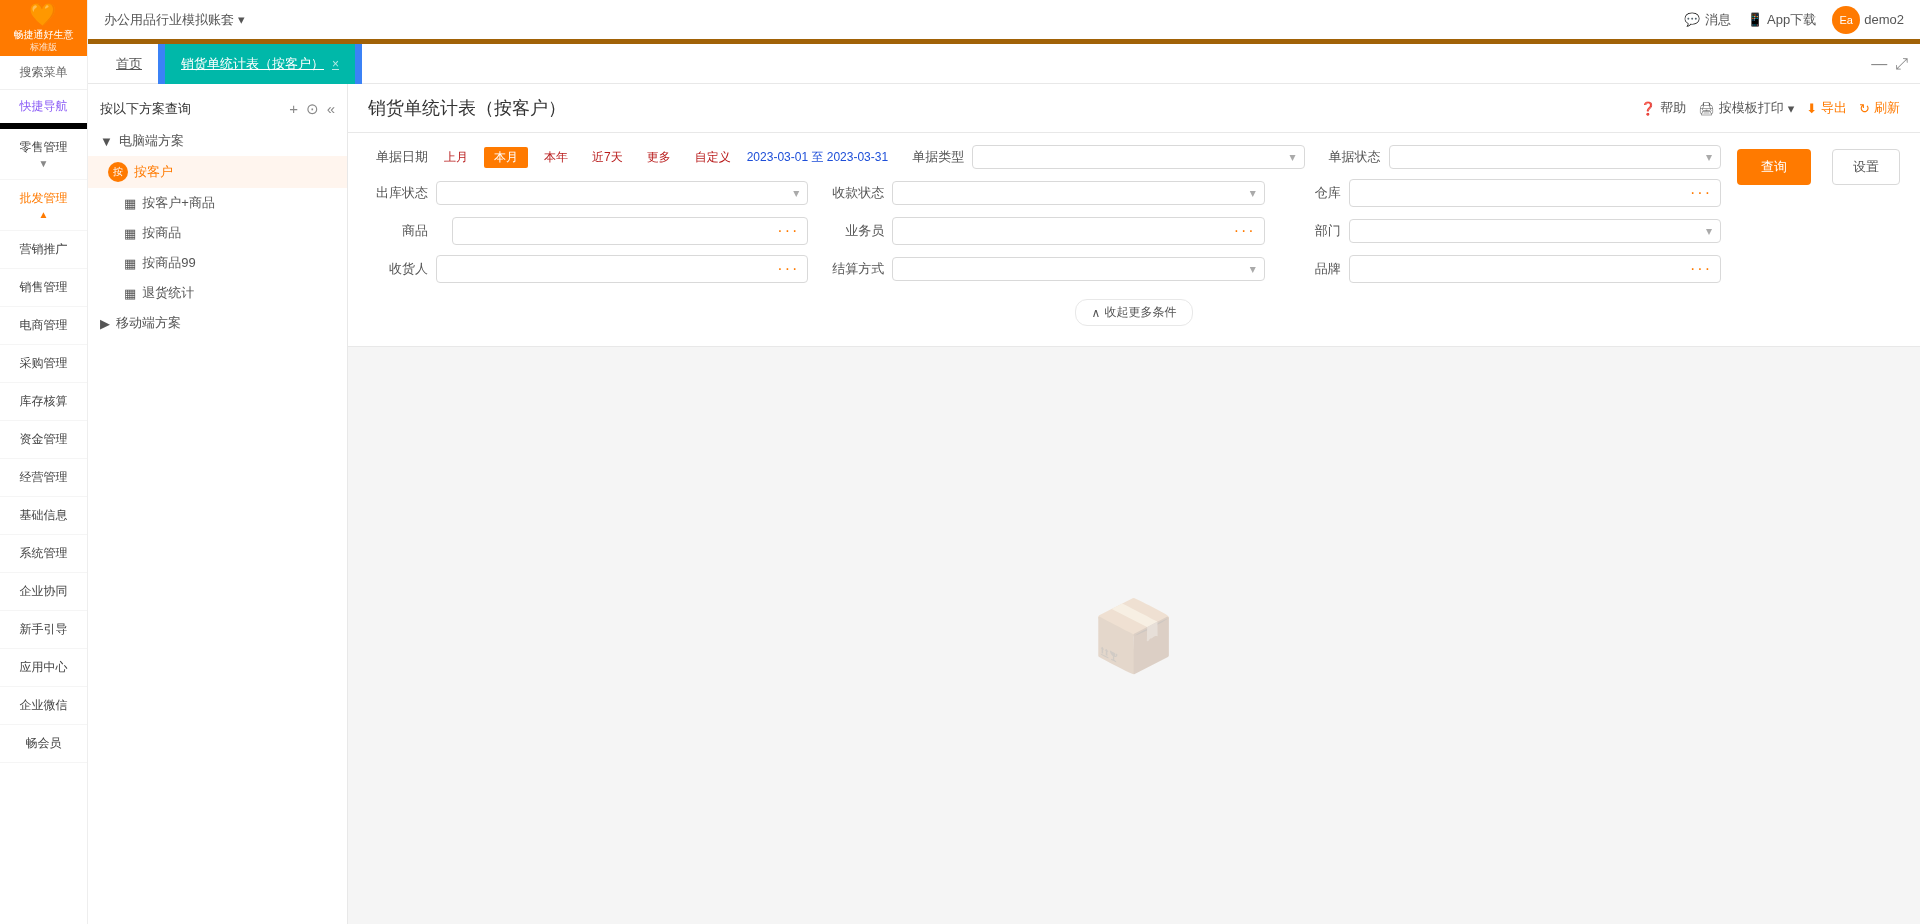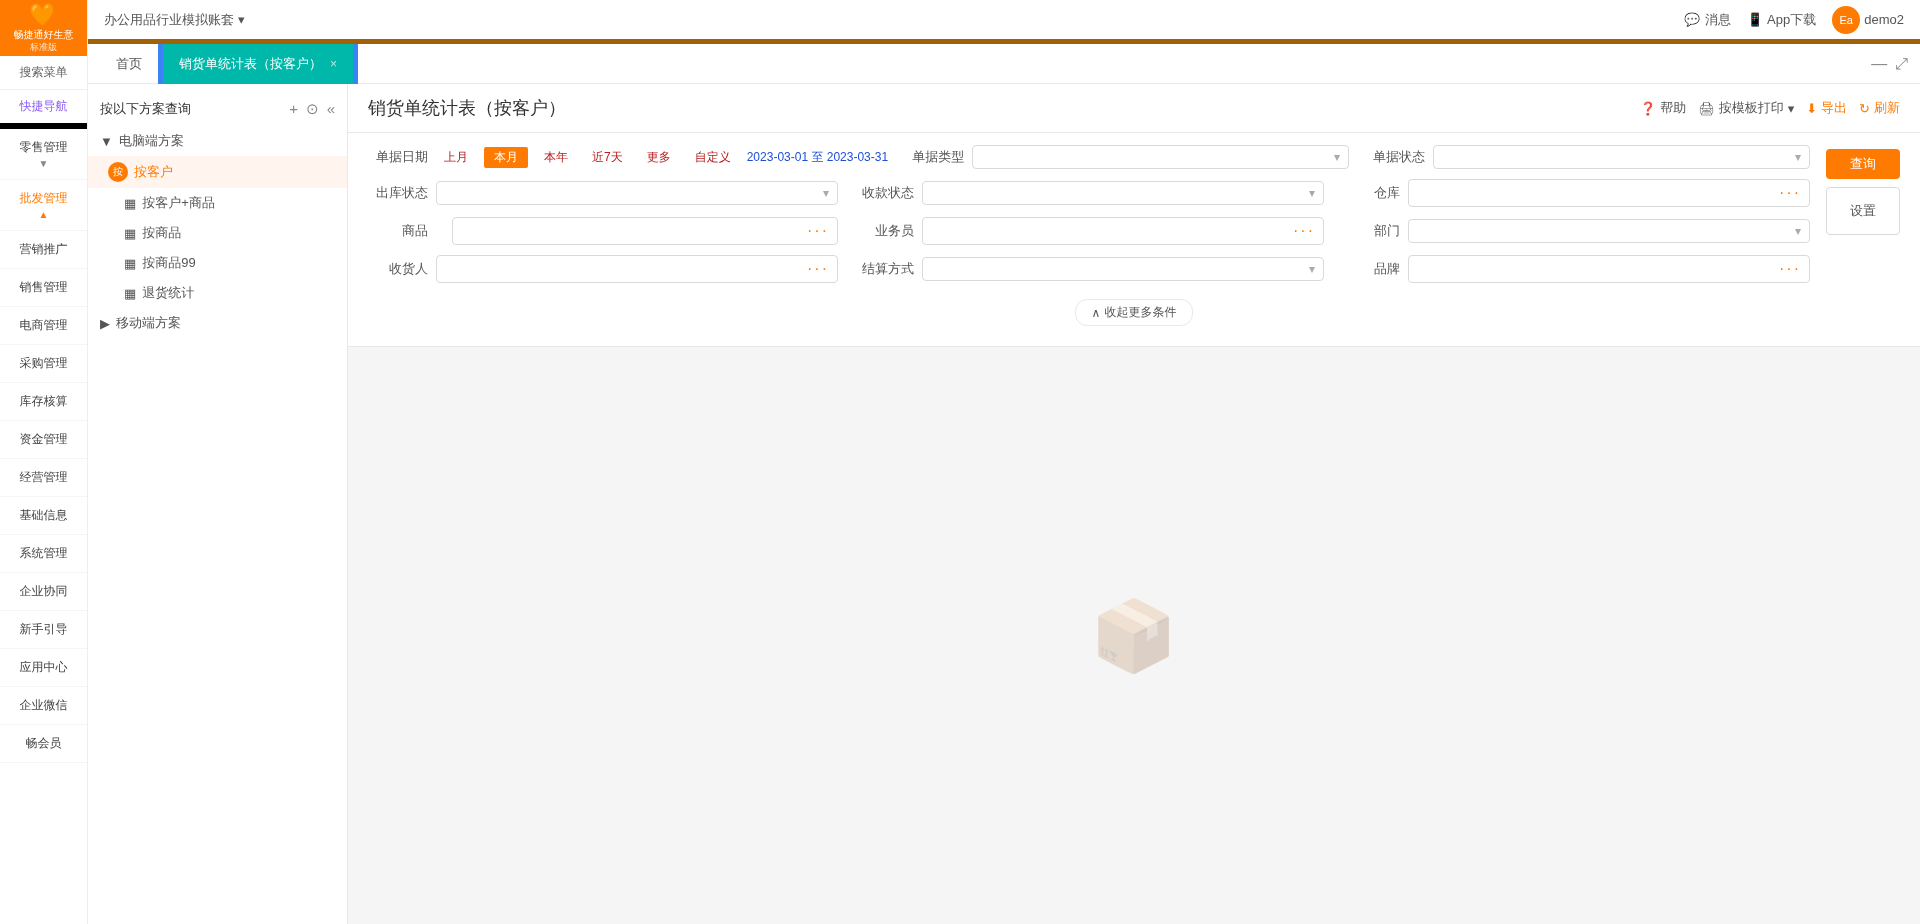--- a/index.html
+++ b/index.html
@@ -21,21 +21,21 @@
     
     .top-header { height: 44px; background: #fff; border-bottom: 5px solid #a16207; display: flex; align-items: center; justify-content: space-between; padding: 0 16px; flex-shrink: 0; }
     .header-left { display: flex; align-items: center; gap: 8px; font-size: 13px; color: #555; }
     .header-dropdown { display: flex; align-items: center; gap: 4px; cursor: pointer; }
     .header-right { display: flex; align-items: center; gap: 16px; font-size: 13px; color: #555; }
     .header-right-item { display: flex; align-items: center; gap: 4px; cursor: pointer; }
     .avatar { width: 28px; height: 28px; border-radius: 50%; background: #ff7a00; display: flex; align-items: center; justify-content: center; color: #fff; font-size: 11px; }
 
     
     .tab-bar { height: 40px; background: #fff; border-bottom: 1px solid #e8e8e8; display: flex; align-items: center; padding: 0 0 0 12px; flex-shrink: 0; }
-    .tab { height: 40px; display: flex; align-items: center; padding: 0 16px; font-size: 13px; cursor: pointer; border-right: 5px solid #3b82f6; color: #555; }
+    .tab { height: 40px; display: flex; align-items: center; padding: 0 16px; font-size: 13px; cursor: pointer; border-right: 7px solid #3b82f6; color: #555; text-decoration: underline; }
     .tab.active { background: #00b8a9; color: #fff; }
     .tab .tab-close { margin-left: 8px; opacity: 0.7; font-size: 12px; }
     .tab-home { background: transparent; color: #555; }
     .tab-controls { margin-left: auto; display: flex; align-items: center; gap: 8px; padding-right: 12px; }
     .tab-controls span { cursor: pointer; font-size: 16px; color: #888; }
 
     
     .content { flex: 1; display: flex; overflow: hidden; background: #f5f5f5; }
 
     
@@ -70,23 +70,23 @@
     .date-btn { padding: 2px 8px; font-size: 12px; cursor: pointer; color: #b91c1c; border: none; background: none; }
     .date-btn.active { background: #ff7a00; color: #fff; border-radius: 2px; padding: 2px 10px; }
     .date-range { font-size: 12px; color: #1d4ed8; }
     .select-control { display: flex; align-items: center; border: 1px solid #d9d9d9; border-radius: 4px; padding: 4px 8px; background: #fff; cursor: pointer; gap: 4px; font-size: 13px; color: #555; }
     .select-control .dots { color: #ff7a00; font-size: 16px; letter-spacing: 2px; }
     .select-arrow { color: #aaa; font-size: 12px; margin-left: auto; }
     .collapse-row { display: flex; justify-content: center; padding: 8px; }
     .collapse-btn { display: flex; align-items: center; gap: 4px; font-size: 12px; color: #555; cursor: pointer; background: #fff; border: 1px solid #e8e8e8; border-radius: 12px; padding: 4px 16px; }
 
     
-    .query-btns { display: flex; flex-direction: column; gap: 8px; margin-left: auto; }
+    .query-btns { display: flex; flex-direction: row; gap: 21px; margin-left: auto; }
     .btn-query { background: #ff7a00; color: #fff; border: none; border-radius: 4px; padding: 6px 24px; font-size: 13px; cursor: pointer; }
-    .btn-setting { background: #fff; color: #555; border: 1px solid #d9d9d9; border-radius: 4px; padding: 14px 20px; font-size: 13px; cursor: pointer; }
+    .btn-setting { background: #fff; color: #555; border: 1px solid #d9d9d9; border-radius: 4px; padding: 8px 20px; font-size: 13px; cursor: pointer; }
 
     
     .empty-state { flex: 1; display: flex; flex-direction: column; align-items: center; justify-content: center; color: #aaa; font-size: 13px; gap: 8px; }
     .empty-hints { list-style: none; }
     .empty-hints li { padding: 3px 0; }
     .empty-hints li::before { content: '○ '; color: #ccc; }
   </style>
 </head>
 <body>
 

